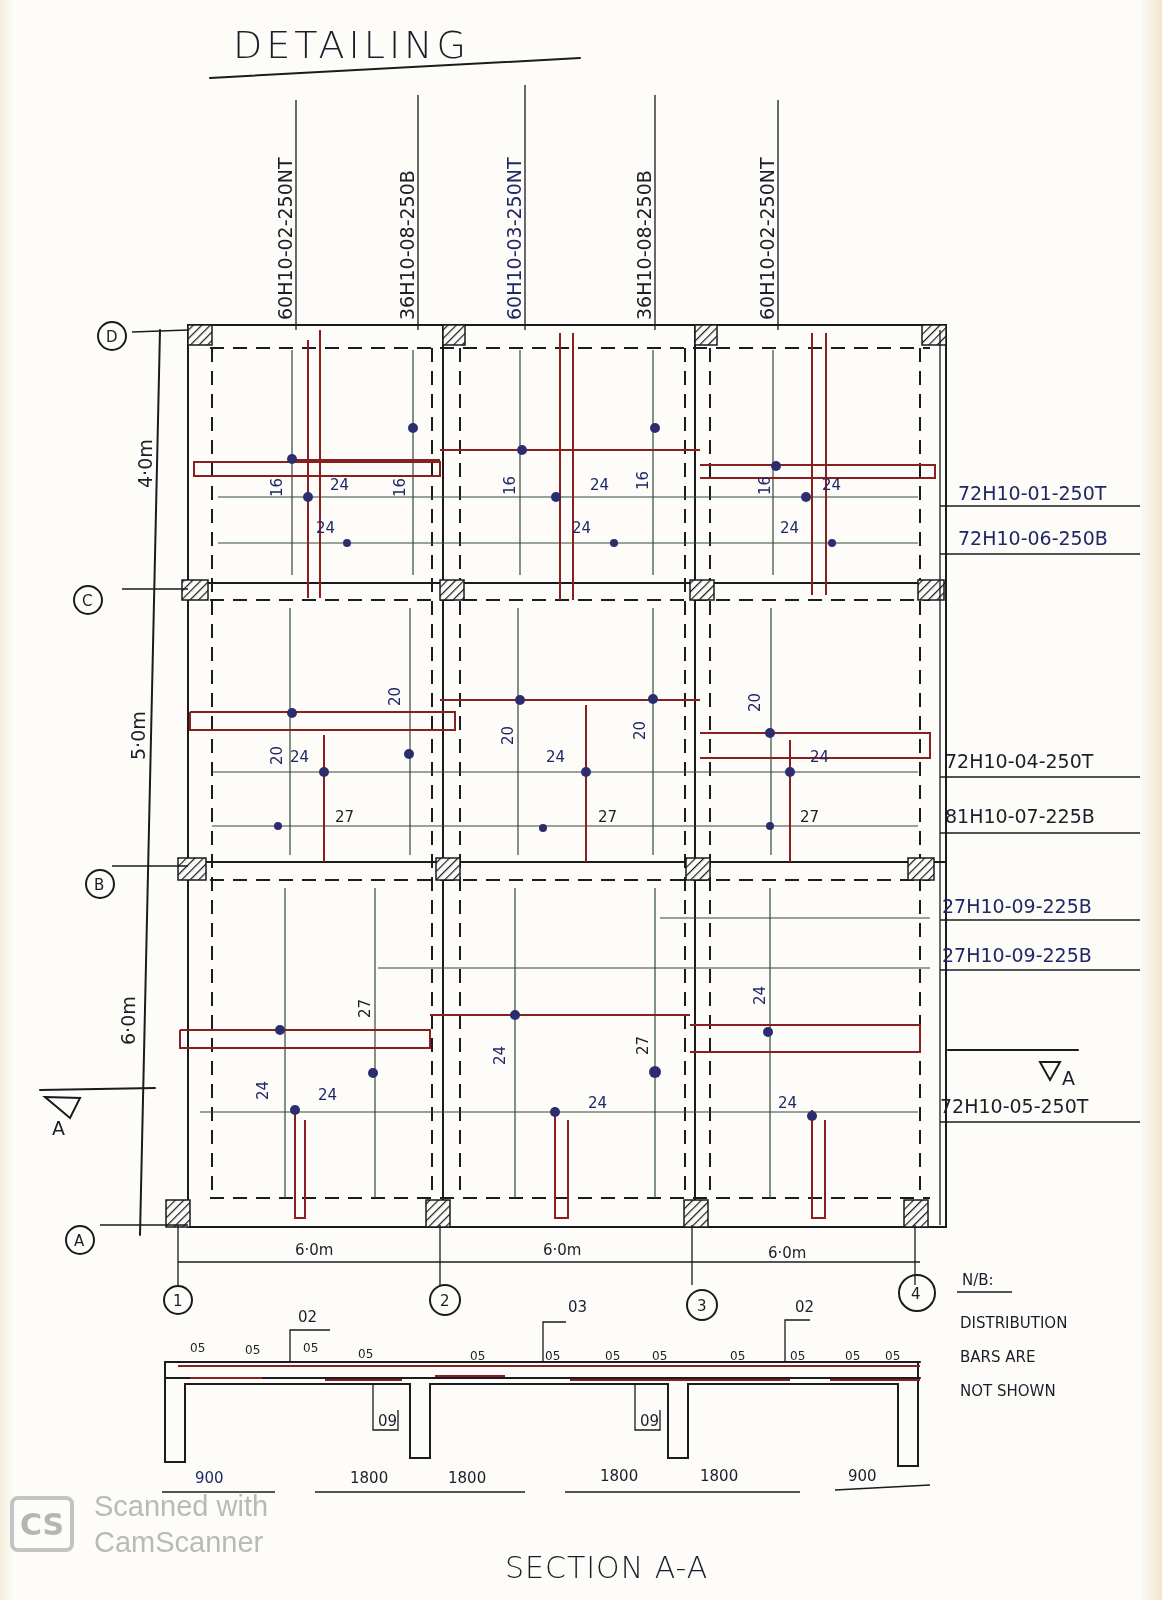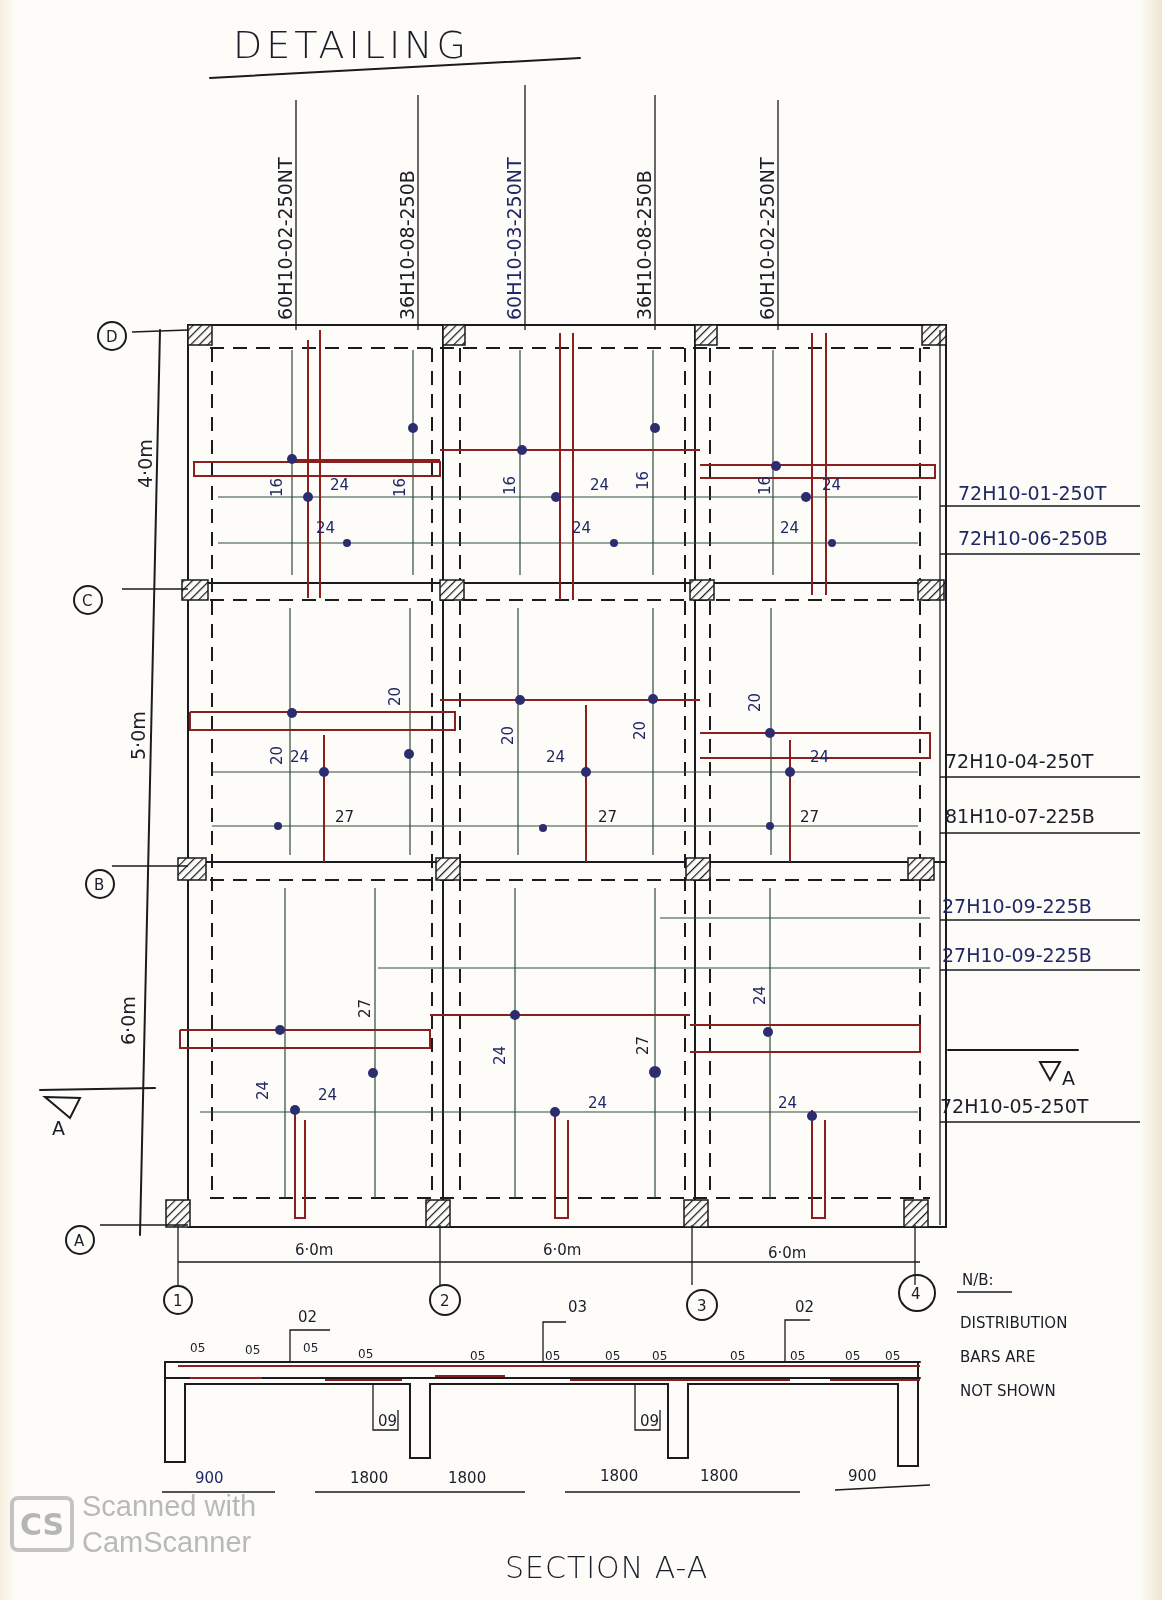--- a/index.html
+++ b/index.html
@@ -14,21 +14,21 @@
   .bar-grn{fill:none;stroke:#2f4a3a;stroke-width:1.2;}
   .hatch{fill:url(#hatch);stroke:#1a1a1f;stroke-width:1.5;}
   .dot{fill:#2b2d6e;}
   svg text{font-family:"DejaVu Sans",sans-serif;}
   .hand{font-family:"DejaVu Sans",sans-serif;fill:#1d1d2a;}
   .blue{fill:#1f2766;}
   .title{font-size:38px;letter-spacing:4px;font-weight:300;}
   .lbl{font-size:19px;}
   .sm{font-size:15px;}
   .xs{font-size:12px;}
-  .watermark{position:absolute;left:10px;top:1488px;display:flex;align-items:center;gap:8px;color:#b9b9b9;}
+  .watermark{position:absolute;left:10px;top:1488px;display:flex;align-items:center;gap:20px;color:#b9b9b9;}
   .wm-logo{width:64px;height:56px;border:4px solid #c3c3c3;border-radius:8px;display:flex;align-items:center;justify-content:center;
            font-size:30px;font-weight:bold;color:#b5b5b5;box-sizing:border-box;}
   .wm-text{font-size:29px;line-height:36px;font-family:"Liberation Sans",sans-serif;}
 </style>
 </head>
 <body>
 
 <div class="paper"></div>
 
 <svg width="1162" height="1600" viewBox="0 0 1162 1600" style="position:absolute;left:0;top:0">

